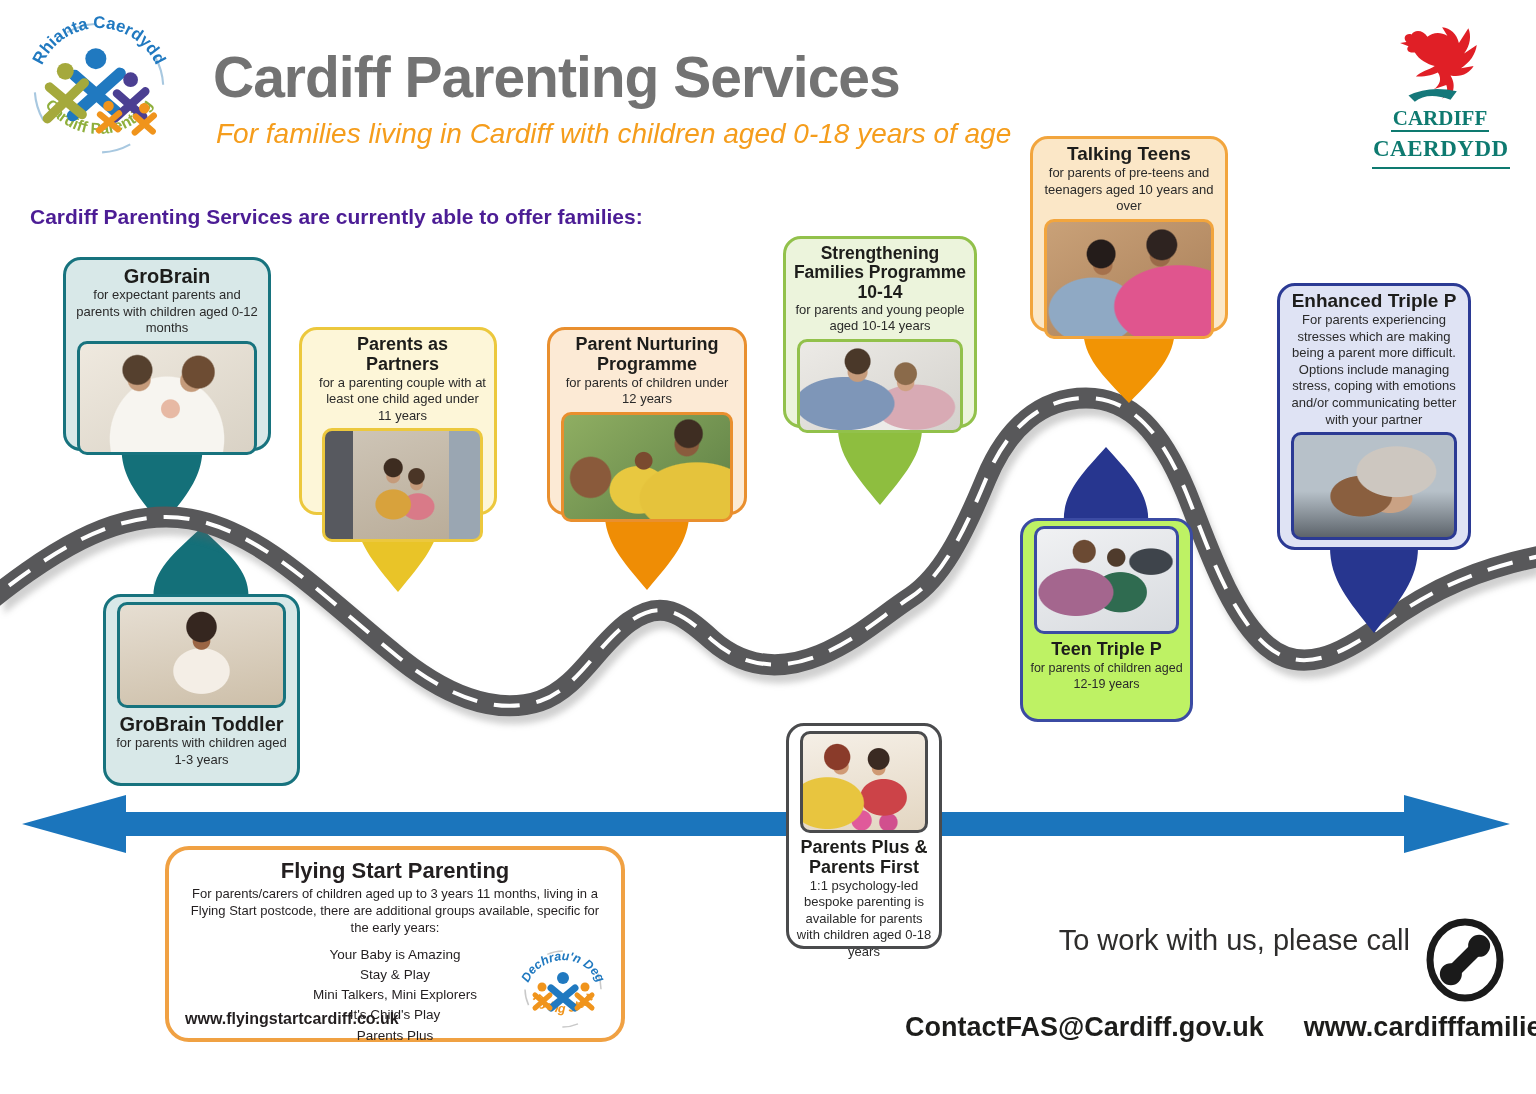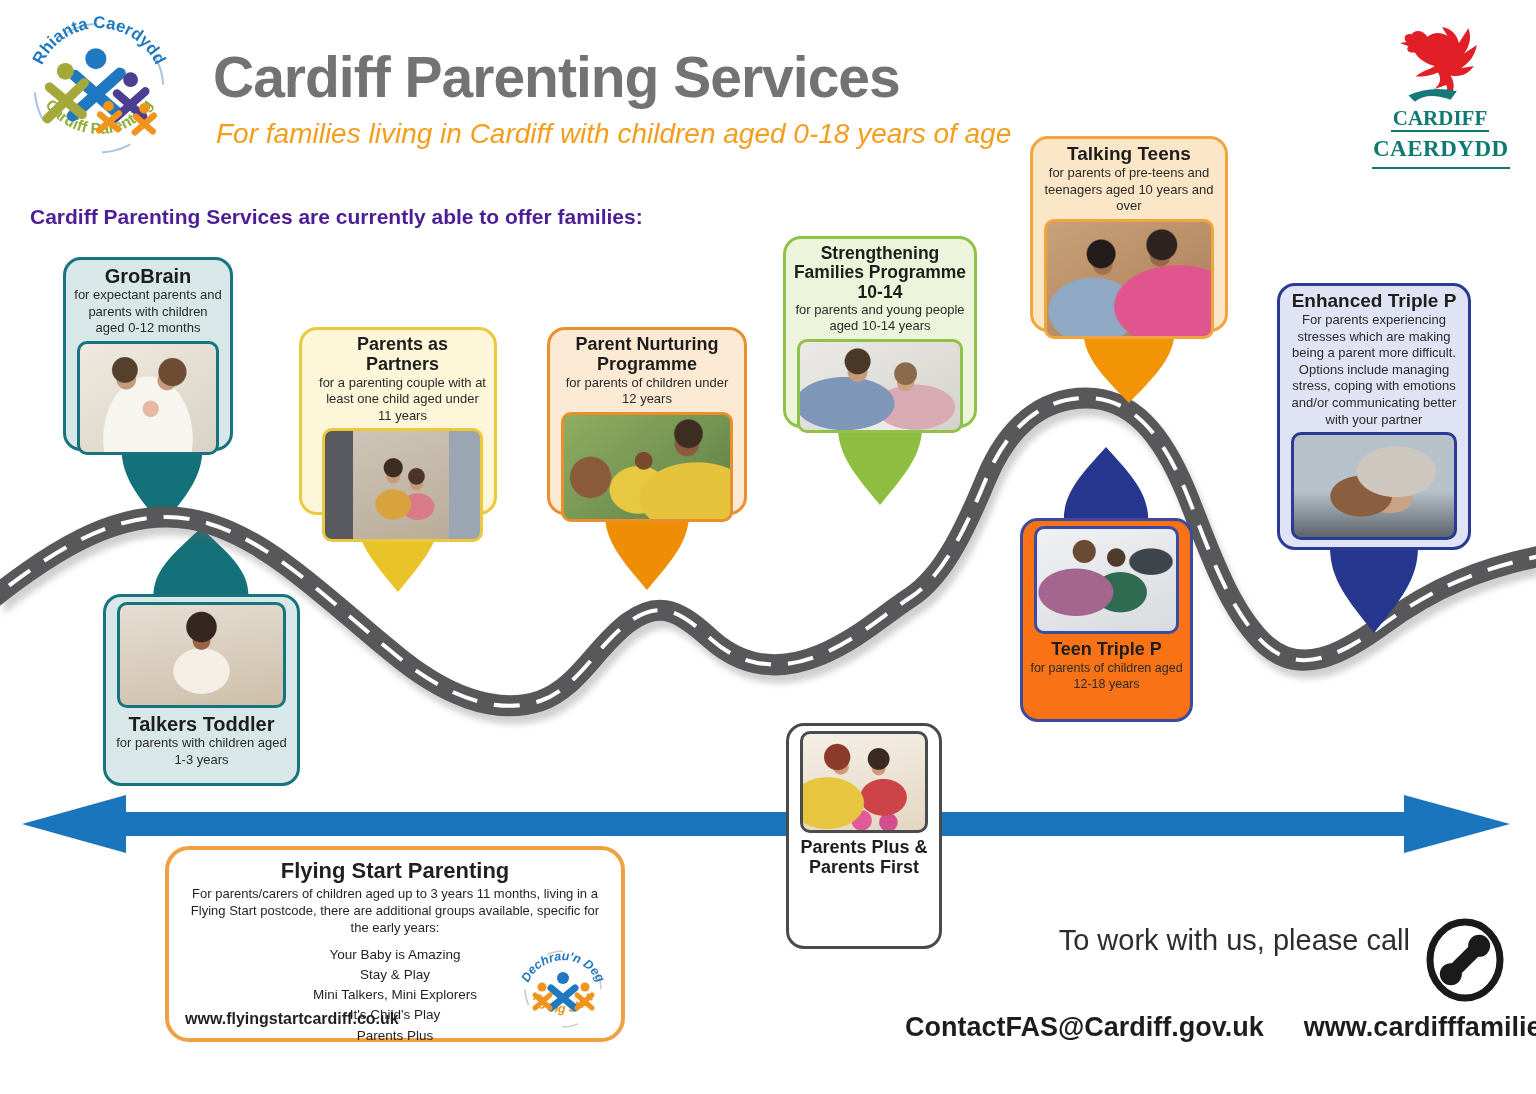--- a/index.html
+++ b/index.html
@@ -39,24 +39,24 @@
   .card-title{font-weight:bold;font-size:18px;line-height:1.1;color:#1d1d1b;}
   .card-body{font-size:13px;line-height:1.28;color:#2a2a2a;}
   .photo{box-sizing:border-box;border:3px solid;border-radius:10px;margin:4px auto 0;width:calc(100% - 8px);}
 
   .c-teal{background:#d8e8e8;border-color:#17737e;} .c-teal .photo{border-color:#17737e;}
   .c-yellow{background:#fdf6d8;border-color:#ecc83d;padding-left:16px;} .c-yellow .photo{border-color:#ecc83d;}
   .c-orange{background:#fcead5;border-color:#e98f2e;} .c-orange .photo{border-color:#e98f2e;}
   .c-green{background:#ecf4dc;border-color:#92c14b;} .c-green .photo{border-color:#92c14b;}
   .c-tan{background:#fbe7c7;border-color:#f2a53d;} .c-tan .photo{border-color:#f2a53d;}
   .c-navy{background:#dfe3f4;border-color:#2b3a94;} .c-navy .photo{border-color:#2b3a94;}
-  .c-lav{background:#f97316;border-color:#3b4ba3;} .c-lav .photo{border-color:#3b4ba3;}
+  .c-lav{background:#bef264;border-color:#3b4ba3;} .c-lav .photo{border-color:#3b4ba3;}
   .c-gray{background:#ffffff;border-color:#4a4b4d;} .c-gray .photo{border-color:#4a4b4d;}
 
-  #card-grobrain{left:63px;top:257px;width:170px;height:194px;}
+  #card-grobrain{left:63px;top:257px;width:208px;height:194px;}
   #card-grobrain .card-title{font-size:20px;}
   #ph-grobrain{height:114px;background:
      radial-gradient(circle at 68% 26%,#6d4c33 0 11%,transparent 12%),
      radial-gradient(circle at 64% 34%,#c59b7b 0 8%,transparent 9%),
      radial-gradient(circle at 33% 24%,#55402e 0 10%,transparent 11%),
      radial-gradient(circle at 34% 33%,#c59b7b 0 8%,transparent 9%),
      radial-gradient(circle at 52% 60%,#e7b9a4 0 8%,transparent 9%),
      radial-gradient(ellipse at 50% 88%,#f7f5f0 0 46%,transparent 47%),
      linear-gradient(150deg,#efe9df,#d9d2c5);}
 
@@ -302,33 +302,34 @@
   </div>
 
   <div class="card c-navy" id="card-enhanced">
     <div class="card-title">Enhanced Triple P</div>
     <div class="card-body">For parents experiencing stresses which are making being a parent more difficult. Options include managing stress, coping with emotions and/or communicating better with your partner</div>
     <div class="photo" id="ph-enhanced"></div>
   </div>
 
   <div class="card c-teal" id="card-toddler">
     <div class="photo" id="ph-toddler" style="margin-top:0;margin-bottom:5px;"></div>
-    <div class="card-title">Talkers Toddler</div>
+    <div class="card-title">GroBrain Toddler</div>
     <div class="card-body">for parents with children aged 1-3 years</div>
   </div>
 
   <div class="card c-lav" id="card-teen">
     <div class="photo" id="ph-teen" style="margin-top:0;margin-bottom:6px;"></div>
     <div class="card-title">Teen Triple P</div>
-    <div class="card-body">for parents of children aged 12-18 years</div>
+    <div class="card-body">for parents of children aged 12-19 years</div>
   </div>
 
   <div class="card c-gray" id="card-parentsplus">
     <div class="photo" id="ph-parentsplus" style="margin-top:0;margin-bottom:5px;"></div>
     <div class="card-title">Parents Plus &amp; Parents First</div>
+    <div class="card-body">1:1 psychology-led bespoke parenting is available for parents with children aged 0-18 years</div>
   </div>
 
   <div id="card-flying">
     <div class="fs-title">Flying Start Parenting</div>
     <div class="fs-body">For parents/carers of children aged up to 3 years 11 months, living in a Flying Start postcode, there are additional groups available, specific for the early years:</div>
     <div class="fs-list">
       <div>Your Baby is Amazing</div>
       <div>Stay &amp; Play</div>
       <div>Mini Talkers, Mini Explorers</div>
       <div>It's Child's Play</div>

